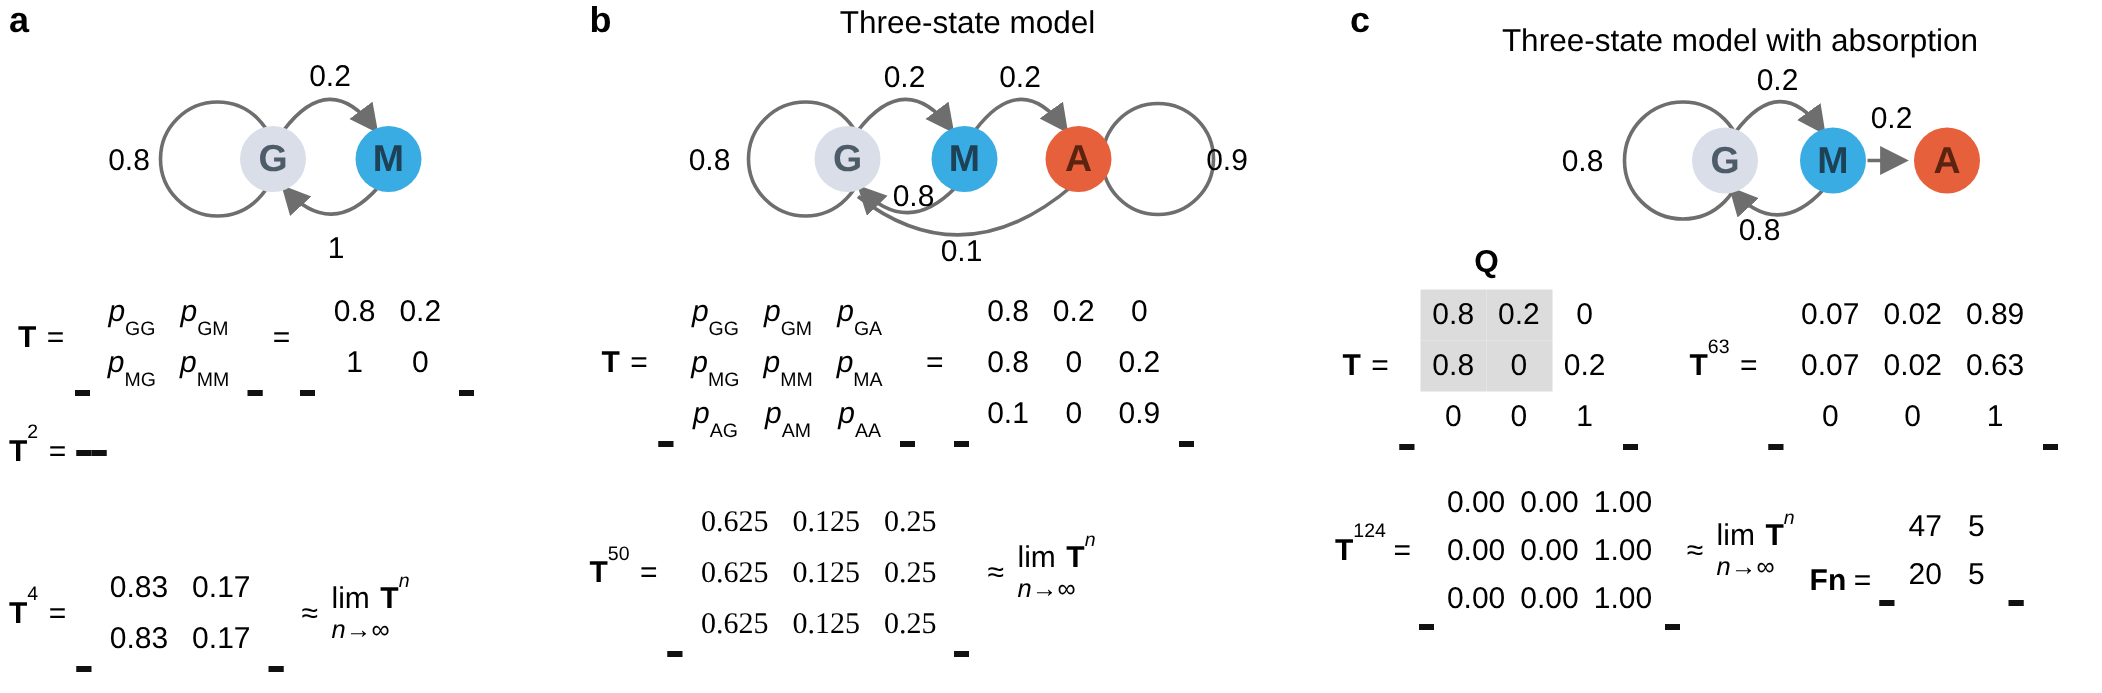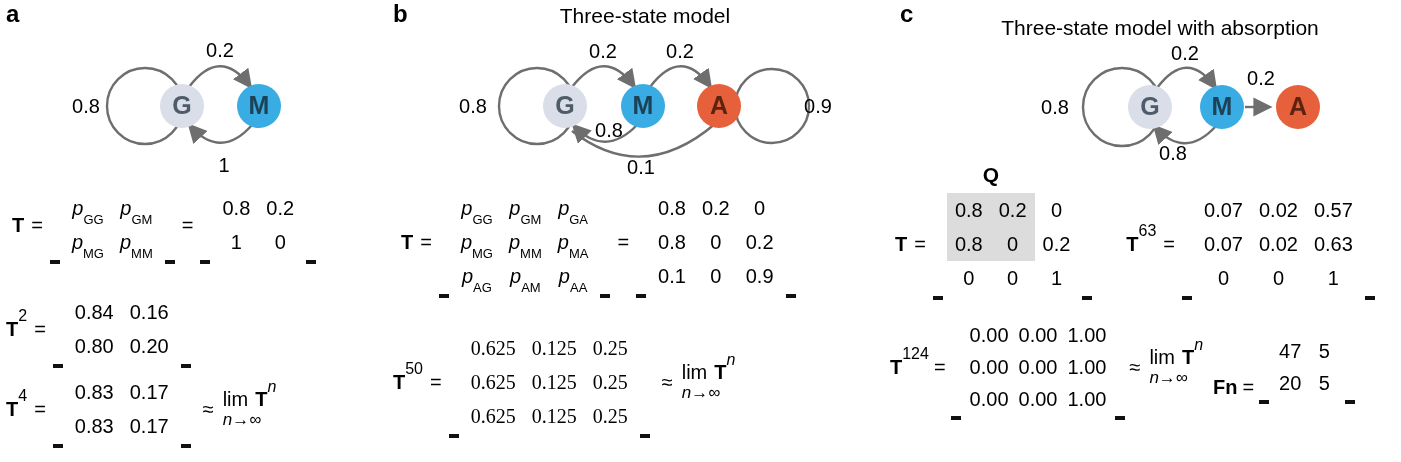--- a/index.html
+++ b/index.html
@@ -16,21 +16,21 @@
   .state-letter{font-size:25px;font-weight:bold;}
   .st-g{fill:#4e5b69;}
   .st-m{fill:#1d4157;}
   .st-a{fill:#5c2310;}
   .edge{fill:none;stroke:#6e6e6e;stroke-width:2.4;}
   
   .eq-row{position:absolute;display:flex;align-items:center;white-space:nowrap;}
   .mlhs{font-size:20px;white-space:nowrap;}
   .tb{font-weight:bold;}
   .it{font-style:italic;}
-  sup{font-size:16px;position:relative;top:-7px;line-height:0;}
+  sup{font-size:13px;position:relative;top:-7px;line-height:0;}
   sub{font-size:13px;position:relative;bottom:-4px;line-height:0;}
   .meq{margin:0 7px;font-size:20px;}
   .matrix{display:inline-flex;align-items:flex-end;}
   .br{width:8px;border:2px solid #111;flex:none;}
   .br-l{border-right:none;}
   .br-r{border-left:none;}
   .m-grid{display:grid;align-content:center;padding:5px 4px;}
   .m-cell{padding:6px 8px;text-align:center;font-size:20px;line-height:1.1;min-width:24px;}
   .m-cell i{font-style:italic;}
   .m-cell.hl{background:#dcdcdc;}
@@ -93,26 +93,20 @@
             <span class="m-cell">0</span>
           </span>
           <span class="br br-r"></span>
         </span>
     </div>
 
     <div class="eq-row" style="top:290px;left:6px;">
       <span class="mlhs"><span class="tb">T</span><sup>2</sup><span class="meq">=</span></span>
       <span class="matrix">
           <span class="br br-l"></span>
-          <span class="m-grid" style="grid-template-columns: repeat(2, auto);">
-            <span class="m-cell">0.84</span>
-            <span class="m-cell">0.16</span>
-            <span class="m-cell">0.80</span>
-            <span class="m-cell">0.20</span>
-          </span>
           <span class="br br-r"></span>
         </span>
     </div>
 
     <div class="eq-row" style="top:370px;left:6px;">
       <span class="mlhs"><span class="tb">T</span><sup>4</sup><span class="meq">=</span></span>
       <span class="matrix">
           <span class="br br-l"></span>
           <span class="m-grid" style="grid-template-columns: repeat(2, auto);">
             <span class="m-cell">0.83</span>
@@ -266,21 +260,21 @@
             <span class="m-cell">1</span>
           </span>
           <span class="br br-r"></span>
         </span>
       <span class="mlhs gap-lhs"><span class="tb">T</span><sup>63</sup><span class="meq">=</span></span>
       <span class="matrix">
           <span class="br br-l"></span>
           <span class="m-grid" style="grid-template-columns: repeat(3, auto);">
             <span class="m-cell">0.07</span>
             <span class="m-cell">0.02</span>
-            <span class="m-cell">0.57</span>
+            <span class="m-cell">0.89</span>
             <span class="m-cell">0.07</span>
             <span class="m-cell">0.02</span>
             <span class="m-cell">0.63</span>
             <span class="m-cell">0</span>
             <span class="m-cell">0</span>
             <span class="m-cell">1</span>
           </span>
           <span class="br br-r"></span>
         </span>
     </div>

